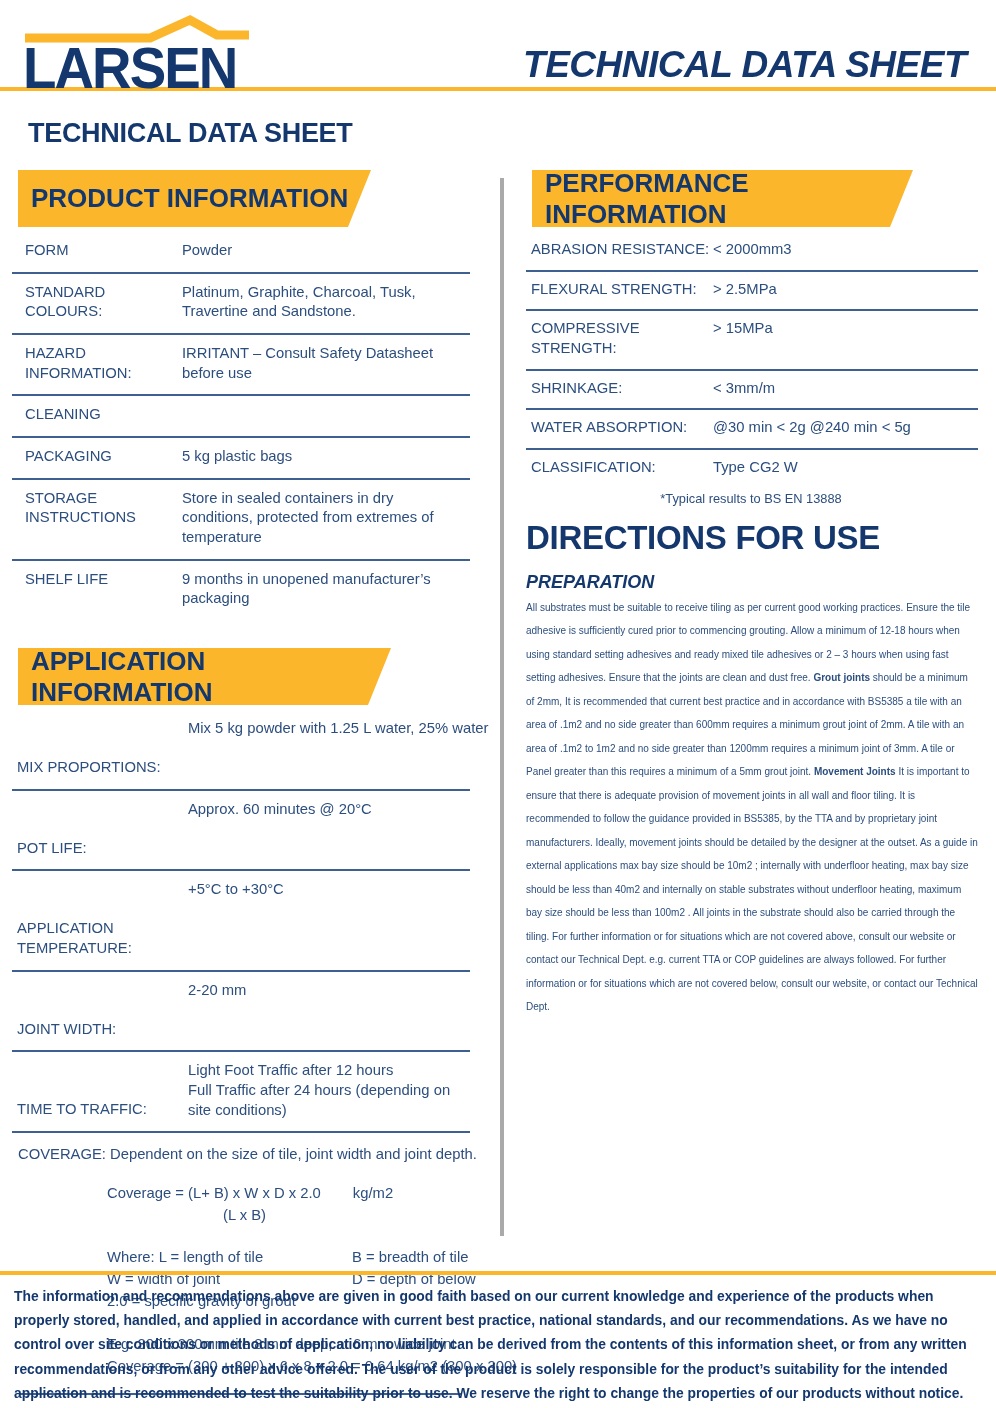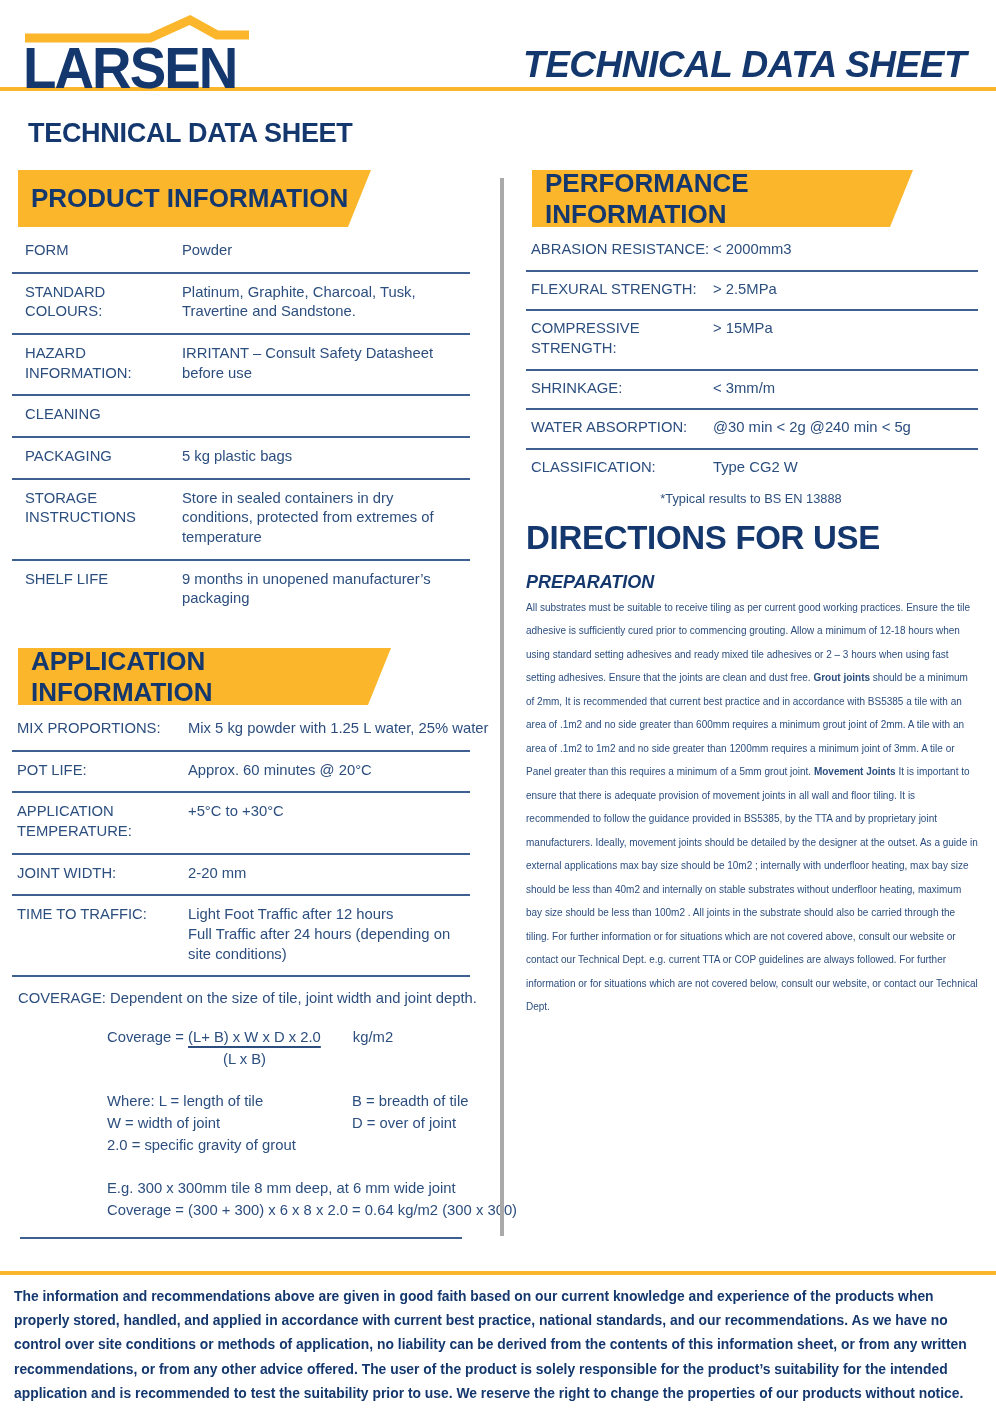--- a/index.html
+++ b/index.html
@@ -37,31 +37,31 @@
   }
   .banner-product{width:353px;}
   .banner-application{width:373px;margin-top:28px;}
   .banner-performance{width:381px;}
   
   .table{margin-top:5px;font-size:14.8px;line-height:1.33;}
   .trow{display:flex;border-bottom:2px solid var(--rule);padding:9px 0 11px;}
   .no-last-border .trow:last-child{border-bottom:none;}
   .tlabel{width:170px;flex:none;padding-left:13px;}
   .tvalue{flex:1;padding-right:2px;}
-  .app-table .tlabel{width:176px;padding-left:5px;}
+  .app-table .tlabel{width:176px;padding-left:5px;margin-top:39px;}
   .app-table .tvalue{white-space:nowrap;}
   .perf-table .tlabel{width:187px;padding-left:5px;}
   .perf-table .trow{padding:8px 0 10px;}
   
   .coverage{font-size:14.8px;line-height:1.5;}
   .coverage-intro{padding:10px 0 0 6px;white-space:nowrap;}
   .cov-label{margin-right:4px;}
   .formula{margin:16px 0 0 95px;}
   .formula-line1{white-space:nowrap;}
-  .underlined{text-decoration:underline;text-underline-offset:4px;text-decoration-thickness:1.5px;}
+  .underlined{text-underline-offset:4px;text-decoration-thickness:1.5px;}
   .unit{margin-left:32px;}
   .formula-line2{margin-left:116px;}
   .where{margin-top:20px;}
   .pair-line{display:flex;white-space:nowrap;}
   .pair-a{width:245px;flex:none;}
   .example{margin-top:20px;}
   .example div{white-space:nowrap;}
   .coverage-rule{height:2px;background:var(--rule);margin:16px 8px 0 8px;}
   
   .perf-footnote{text-align:center;font-size:12.8px;margin-top:3px;padding-right:2px;}
@@ -191,21 +191,21 @@
             <span>Coverage = </span><span class="underlined">(L+ B) x W x D x 2.0</span><span class="unit">kg/m2</span>
           </div>
           <div class="formula-line2">(L x B)</div>
           <div class="where">
               <div class="pair-line">
                 <span class="pair-a">Where: L = length of tile</span>
                 <span>B = breadth of tile</span>
               </div>
               <div class="pair-line">
                 <span class="pair-a">W = width of joint</span>
-                <span>D = over of joint</span>
+                <span>D = depth of below</span>
               </div>
               <div class="pair-line">
                 <span class="pair-a">2.0 = specific gravity of grout</span>
                 <span></span>
               </div>
             </div>
           <div class="example">
             <div>E.g. 300 x 300mm tile 8 mm deep, at 6 mm wide joint</div>
             <div>Coverage = (300 + 300) x 6 x 8 x 2.0 = 0.64 kg/m2 (300 x 300)</div>
           </div>

